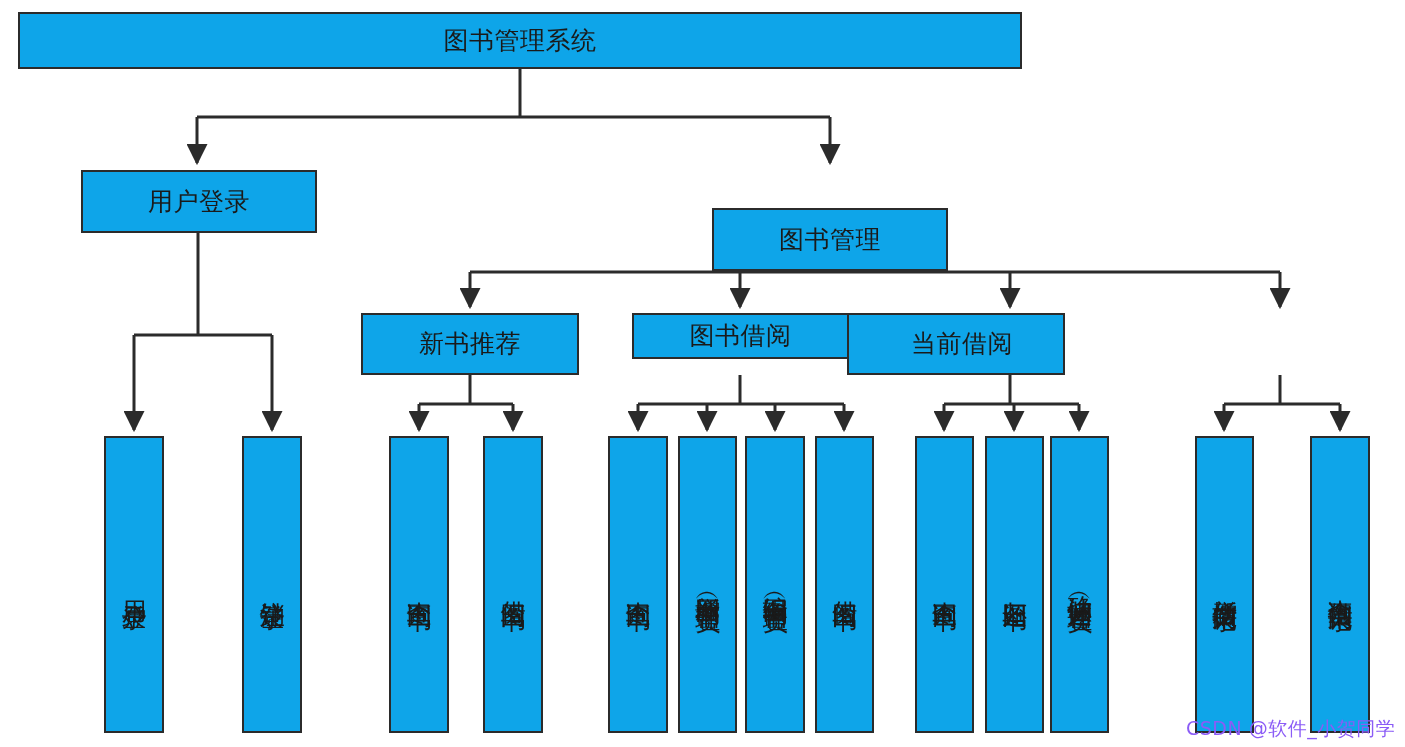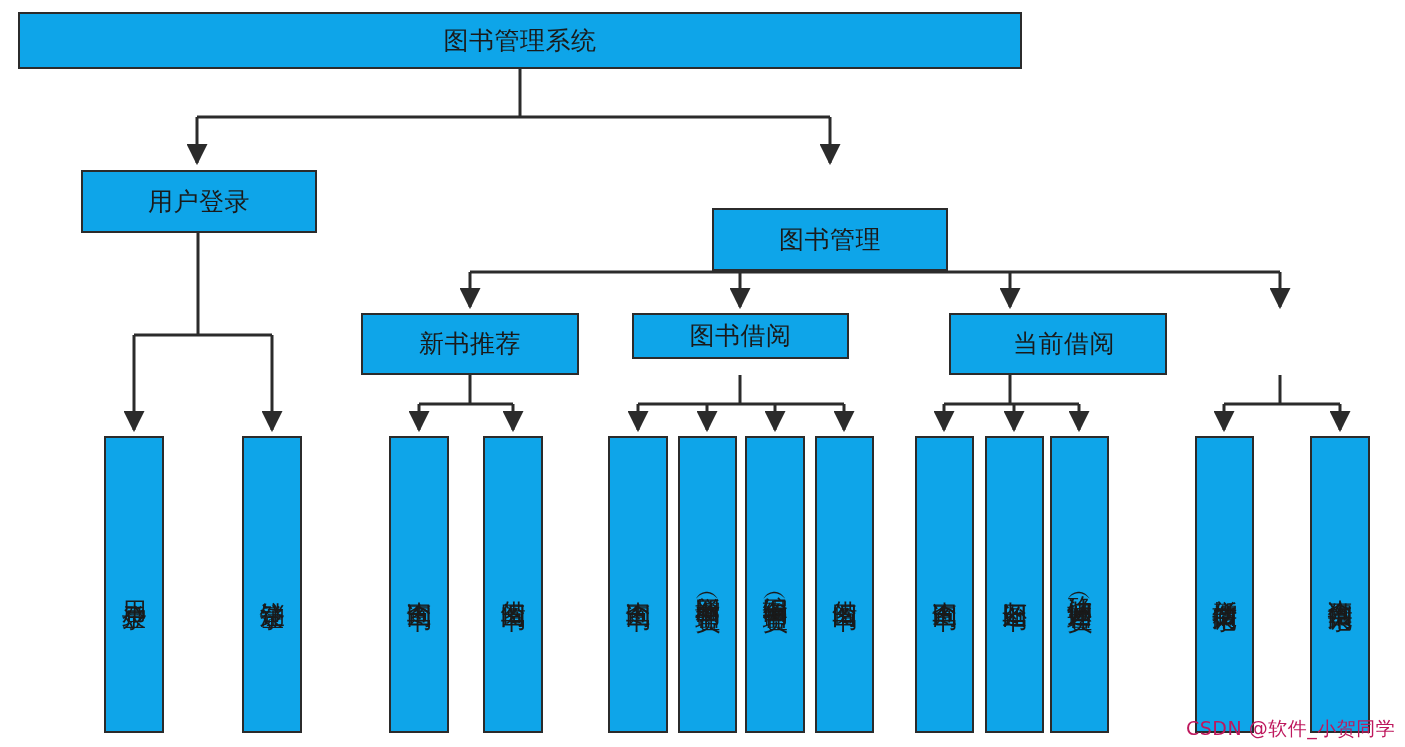--- a/index.html
+++ b/index.html
@@ -58,21 +58,21 @@
     writing-mode: vertical-rl;
     text-orientation: upright;
     display: block;
     max-height: 100%;
   }
   #watermark {
     position: absolute;
     left: 1186px;
     top: 716px;
     font-size: 19px;
-    color: #be185d;
+    color: #8b5cf6;
     white-space: nowrap;
     letter-spacing: 0.5px;
   }
 </style>
 </head>
 <body>
 
 <div id="diagram-root">
 
   <svg id="edge-layer" viewBox="0 0 1405 747" xmlns="http://www.w3.org/2000/svg">
@@ -136,21 +136,21 @@
   <div class="node node-h" style="left:712px; top:170px; width:236px; height:63px;margin-top:38px;">
     <span>图书管理</span>
   </div>
 
   <div class="node node-h" style="left:361px; top:313px; width:218px; height:62px;">
     <span>新书推荐</span>
   </div>
   <div class="node node-h" style="left:632px; top:313px; width:217px; height:46px;">
     <span>图书借阅</span>
   </div>
-  <div class="node node-h" style="left:949px; top:313px; width:218px; height:62px;padding-left:12px;">
+  <div class="node node-h" style="left:847px; top:313px; width:218px; height:62px;padding-left:12px;">
     <span>当前借阅</span>
   </div>
 
   <div class="node node-v" style="left:104px; top:436px; width:60px; height:297px;">
     <span class="vtext">用户登录</span>
   </div>
   <div class="node node-v" style="left:242px; top:436px; width:60px; height:297px;">
     <span class="vtext">注销登录</span>
   </div>
 

